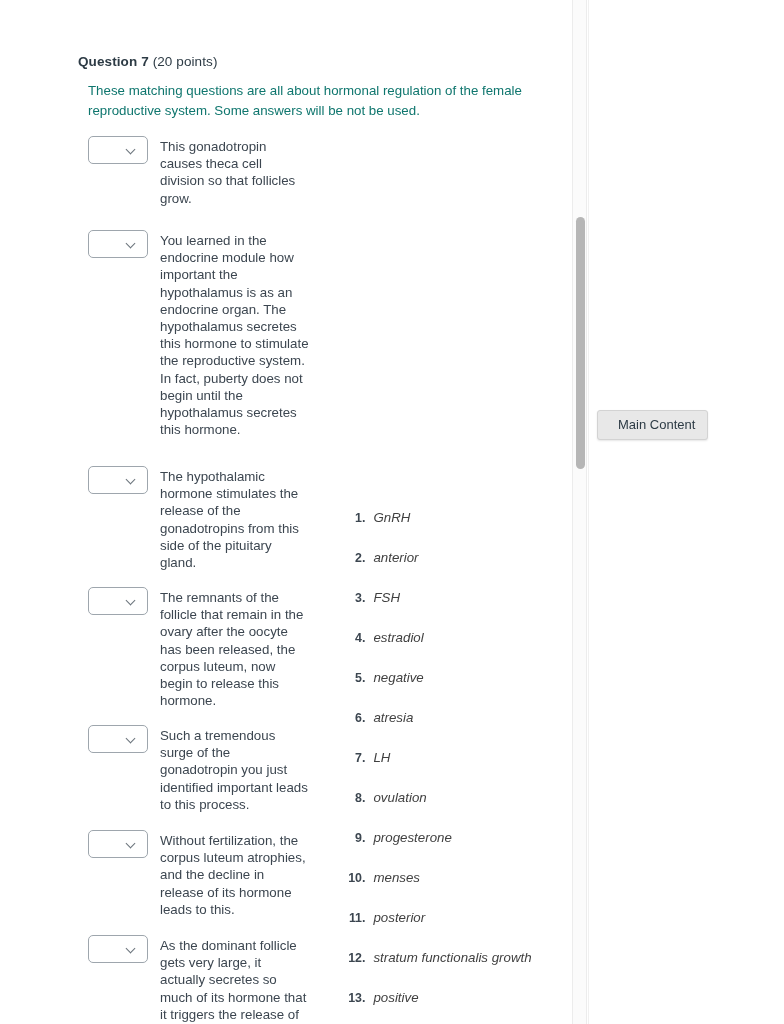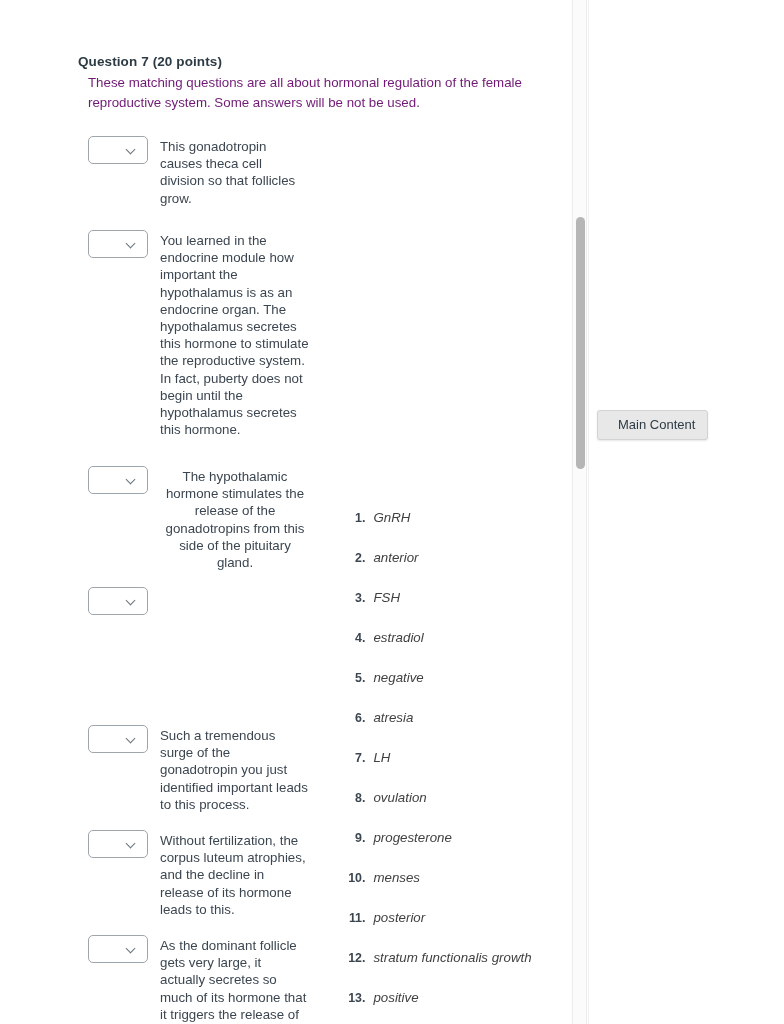--- a/index.html
+++ b/index.html
@@ -33,30 +33,30 @@
 
   .question-header {
     position: absolute;
     left: 78px;
     top: 54px;
     font-size: 13.5px;
     color: #2d3b45;
     letter-spacing: 0.1px;
   }
   .question-header .q-label { font-weight: bold; }
-  .question-header .q-points { font-weight: bold; }
+  .question-header .q-points { font-weight: normal; }
 
   .question-intro {
     position: absolute;
     left: 88px;
-    top: 73px;
+    top: 81px;
     width: 465px;
     font-size: 13.3px;
     line-height: 20px;
-    color: #701a75;
+    color: #0f766e;
   }
 
   
   .match-row {
     position: absolute;
     left: 88px;
     display: flex;
     align-items: flex-start;
   }
 
@@ -186,30 +186,31 @@
             <span class="chev"></span>
           </div>
           <div class="match-text">This gonadotropin causes theca cell division so that follicles grow.</div>
         </div>
         <div class="match-row" style="top: 230px;">
           <div class="dropdown">
             <span class="chev"></span>
           </div>
           <div class="match-text">You learned in the endocrine module how important the hypothalamus is as an endocrine organ. The hypothalamus secretes this hormone to stimulate the reproductive system. In fact, puberty does not begin until the hypothalamus secretes this hormone.</div>
         </div>
-        <div class="match-row" style="top: 466px; text-align: center;">
+        <div class="match-row" style="top: 466px;">
           <div class="dropdown">
             <span class="chev"></span>
           </div>
           <div class="match-text">The hypothalamic hormone stimulates the release of the gonadotropins from this side of the pituitary gland.</div>
         </div>
         <div class="match-row" style="top: 587px;">
           <div class="dropdown">
             <span class="chev"></span>
           </div>
+          <div class="match-text">The remnants of the follicle that remain in the ovary after the oocyte has been released, the corpus luteum, now begin to release this hormone.</div>
         </div>
         <div class="match-row" style="top: 725px;">
           <div class="dropdown">
             <span class="chev"></span>
           </div>
           <div class="match-text">Such a tremendous surge of the gonadotropin you just identified important leads to this process.</div>
         </div>
         <div class="match-row" style="top: 830px;">
           <div class="dropdown">
             <span class="chev"></span>

